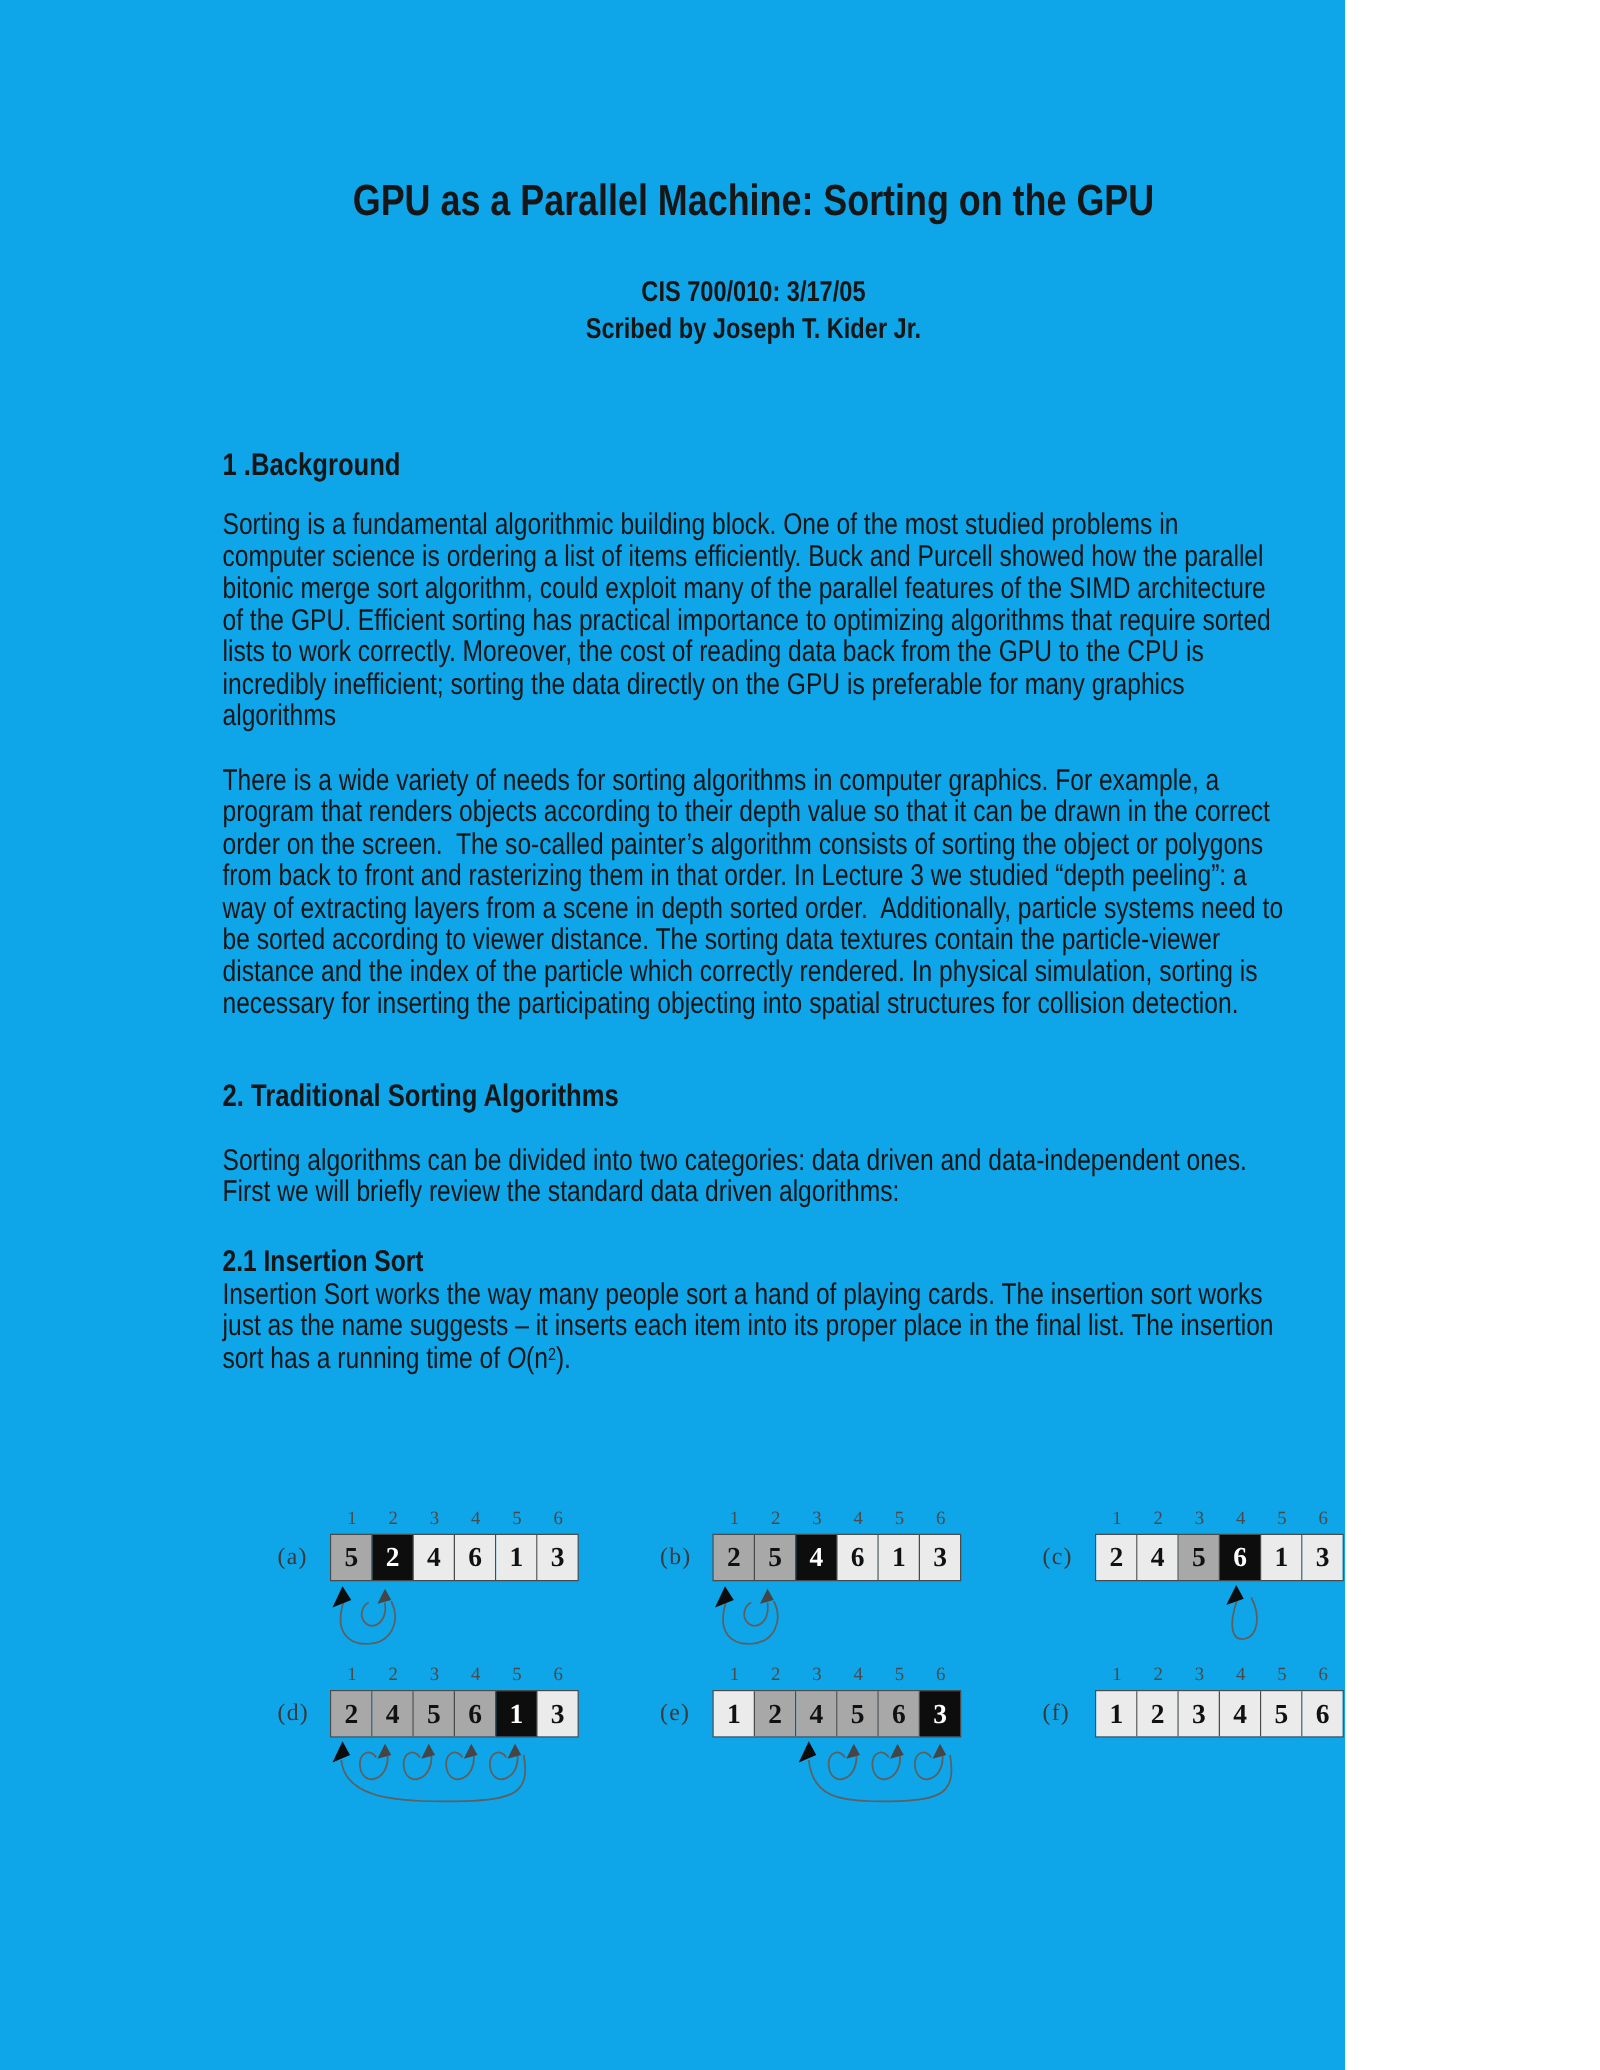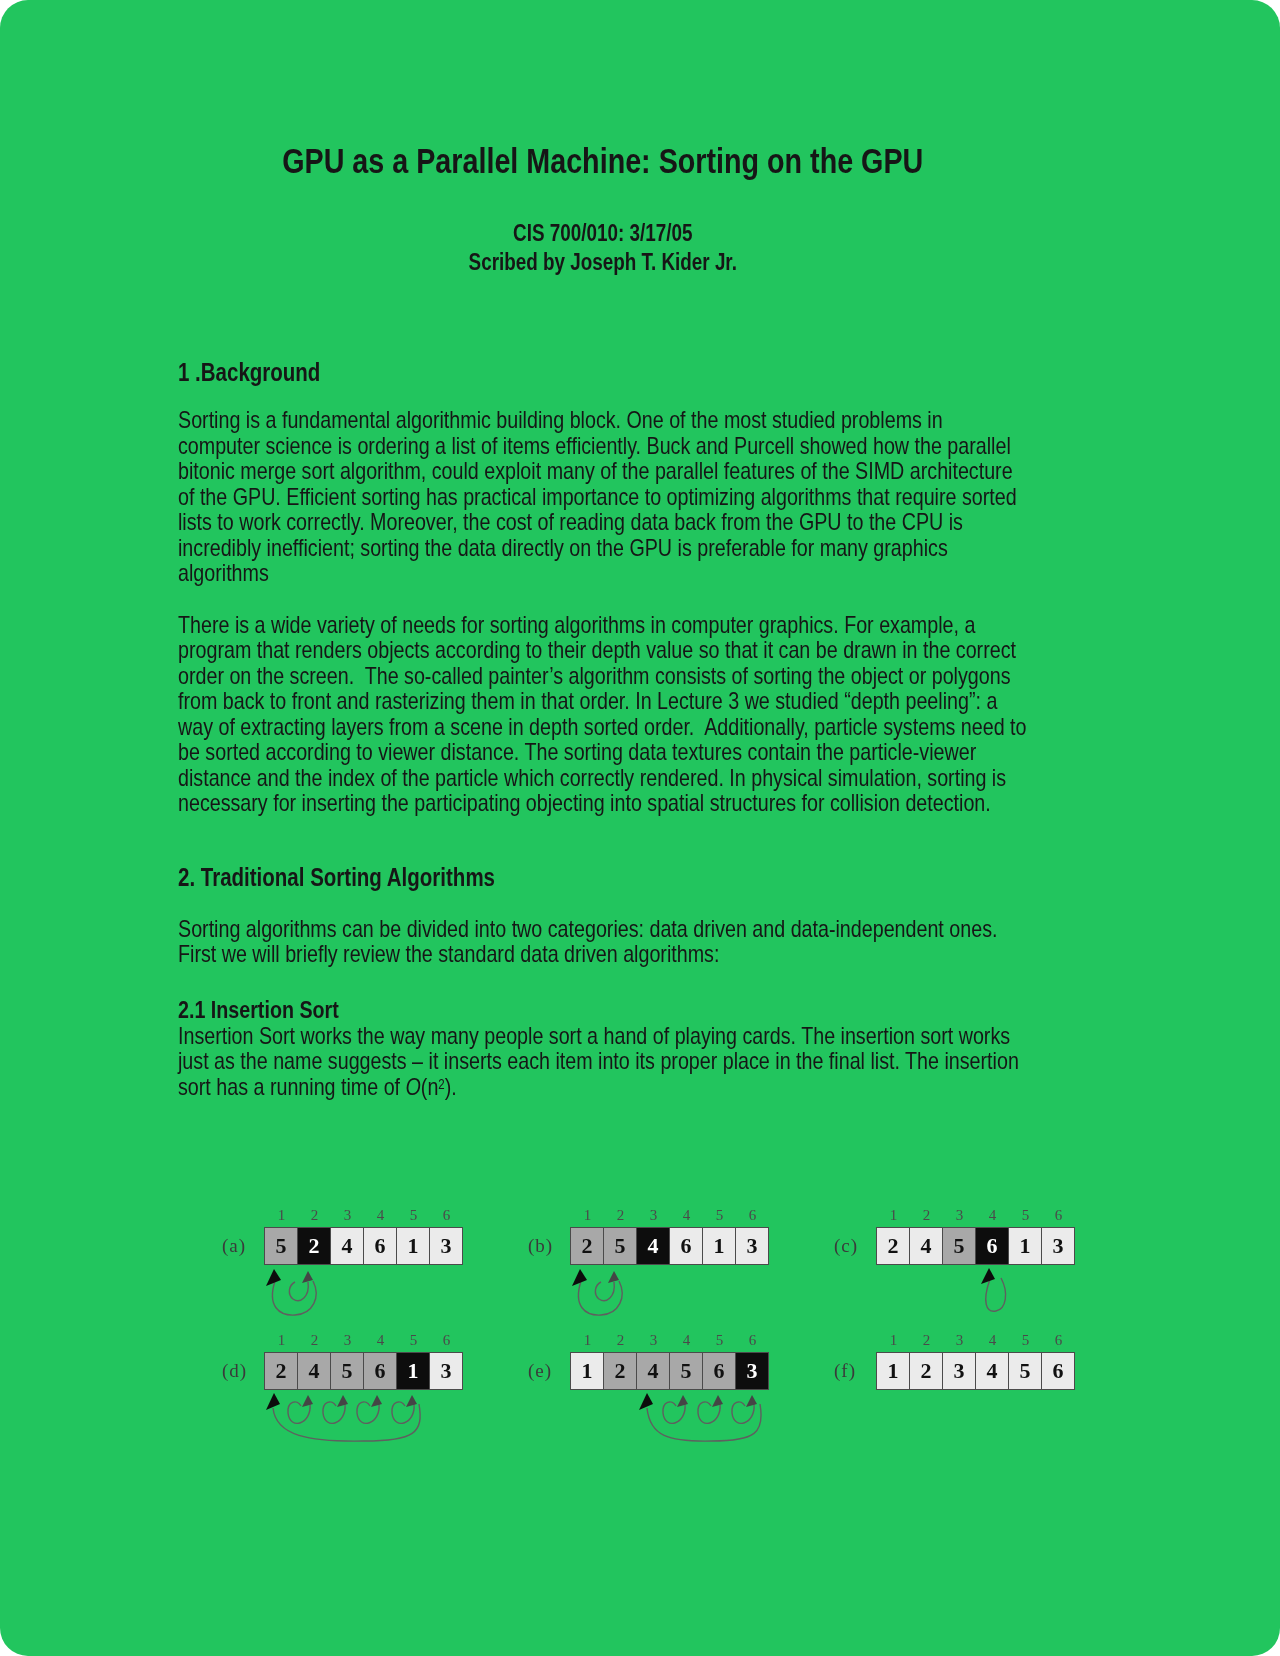--- a/index.html
+++ b/index.html
@@ -1,23 +1,22 @@
 <!DOCTYPE html>
 <html><head>
 <meta charset="utf-8">
 <style>
   html,body{margin:0;padding:0;background:#ffffff;}
   .page{
     position:relative;
-    width:1280px;height:1656px;
-    background:#22c55e;
+    width:1076px;height:1656px;
+    background:#0ea5e9;
     overflow:hidden;
     font-family:"Liberation Sans", sans-serif;
     color:#161616;
-    border-radius:28px;
   }
   
   .content{
     margin-left:178px;
     width:1036px;
     padding-top:141px;
     transform:scaleX(0.82);
     transform-origin:0 0;
   }
   .title{

